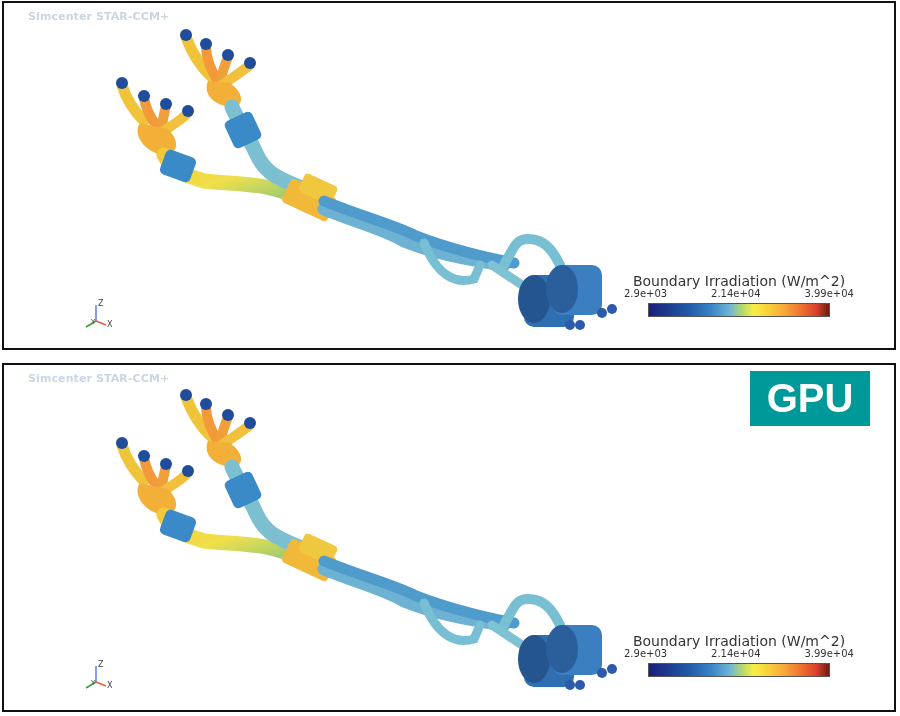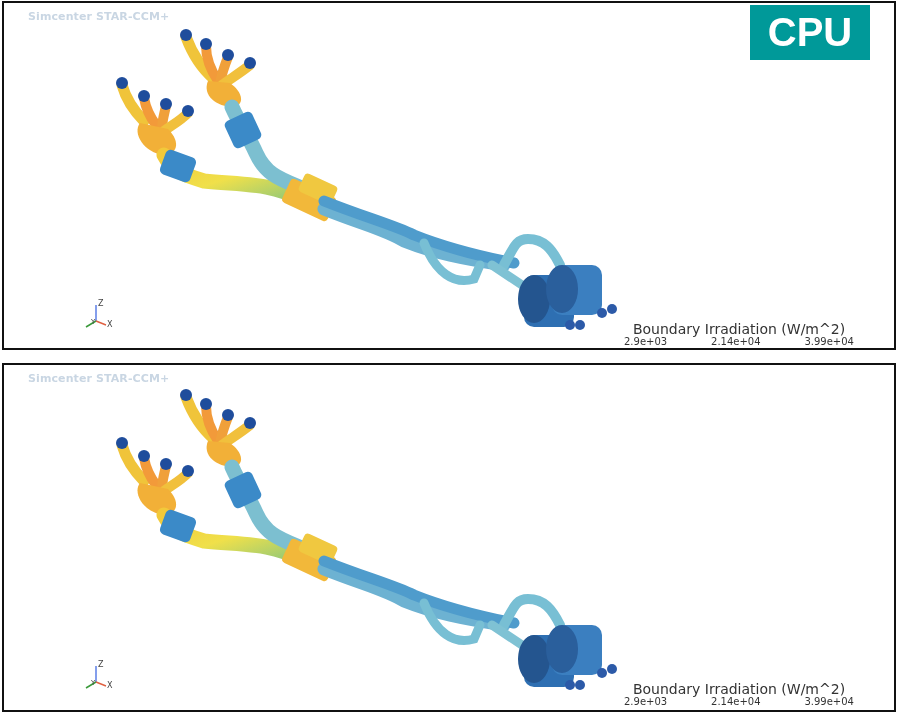--- a/index.html
+++ b/index.html
@@ -4,35 +4,34 @@
 <style>
   html,body{margin:0;padding:0;background:#ffffff;}
   body{width:900px;height:716px;position:relative;overflow:hidden;font-family:"DejaVu Sans",sans-serif;}
   .panel{position:absolute;left:2px;width:894px;height:349px;border:2px solid #111;box-sizing:border-box;background:#fff;overflow:hidden;}
   .panel.cpu{top:1px;}
   .panel.gpu{top:363px;}
   .app-title{position:absolute;left:12px;top:7px;font-size:11px;color:#c9d6e3;font-weight:bold;letter-spacing:0.1px;margin-left:12px;}
   .badge{position:absolute;right:24px;top:2px;width:120px;height:55px;background:#009999;color:#fff;font-family:"Liberation Sans",sans-serif;font-weight:bold;font-size:40px;display:flex;align-items:center;justify-content:center;}
   .panel.gpu .badge{top:6px;}
   .scene{position:absolute;left:0;top:0;width:894px;height:349px;}
-  .legend{position:absolute;left:620px;top:270px;width:230px;margin-top:48px;}
+  .legend{position:absolute;left:620px;top:270px;width:230px;}
   .panel.gpu .legend{top:268px;}
   .legend-title{font-size:14px;color:#333;text-align:center;white-space:nowrap;}
   .legend-ticks{display:flex;justify-content:space-between;font-size:10px;color:#333;margin-top:-1px;white-space:nowrap;}
   .legend-bar{margin:4px auto 0 auto;width:180px;height:12px;border:1px solid #555;
     background:linear-gradient(to right,#1a1f7a 0%,#1d3a8f 10%,#1f5aa8 22%,#3a86c8 35%,#6fb6d6 45%,#b6d96a 52%,#f6ef46 58%,#f9d23a 66%,#f7a83a 75%,#f0742f 84%,#d9412a 93%,#6b1d12 100%);}
   .axes{position:absolute;left:74px;top:292px;width:50px;height:40px;}
   .panel.gpu .axes{top:291px;}
 </style>
 </head>
 <body>
 
 <div class="panel cpu">
   <div class="app-title">Simcenter STAR-CCM+</div>
-  <div class="badge">CPU</div>
 
   <svg class="scene" viewBox="0 0 894 349">
     <defs>
       <linearGradient id="pipeA" x1="0" y1="0" x2="1" y2="1">
         <stop offset="0" stop-color="#f2c93a"></stop>
           <stop offset="0.5" stop-color="#f0e04a"></stop>
           <stop offset="1" stop-color="#8fc87a"></stop>
       </linearGradient>
     </defs>
 
@@ -106,20 +105,21 @@
       <span>2.9e+03</span>
       <span>2.14e+04</span>
       <span>3.99e+04</span>
     </div>
     <div class="legend-bar"></div>
   </div>
 </div>
 
 <div class="panel gpu">
   <div class="app-title">Simcenter STAR-CCM+</div>
+  <div class="badge">GPU</div>
 
   <svg class="scene" viewBox="0 0 894 349">
     <defs>
       <linearGradient id="pipeB" x1="0" y1="0" x2="1" y2="1">
         <stop offset="0" stop-color="#f2c93a"></stop>
           <stop offset="0.5" stop-color="#f0e04a"></stop>
           <stop offset="1" stop-color="#8fc87a"></stop>
       </linearGradient>
     </defs>
     <g stroke-linecap="round" fill="none">

